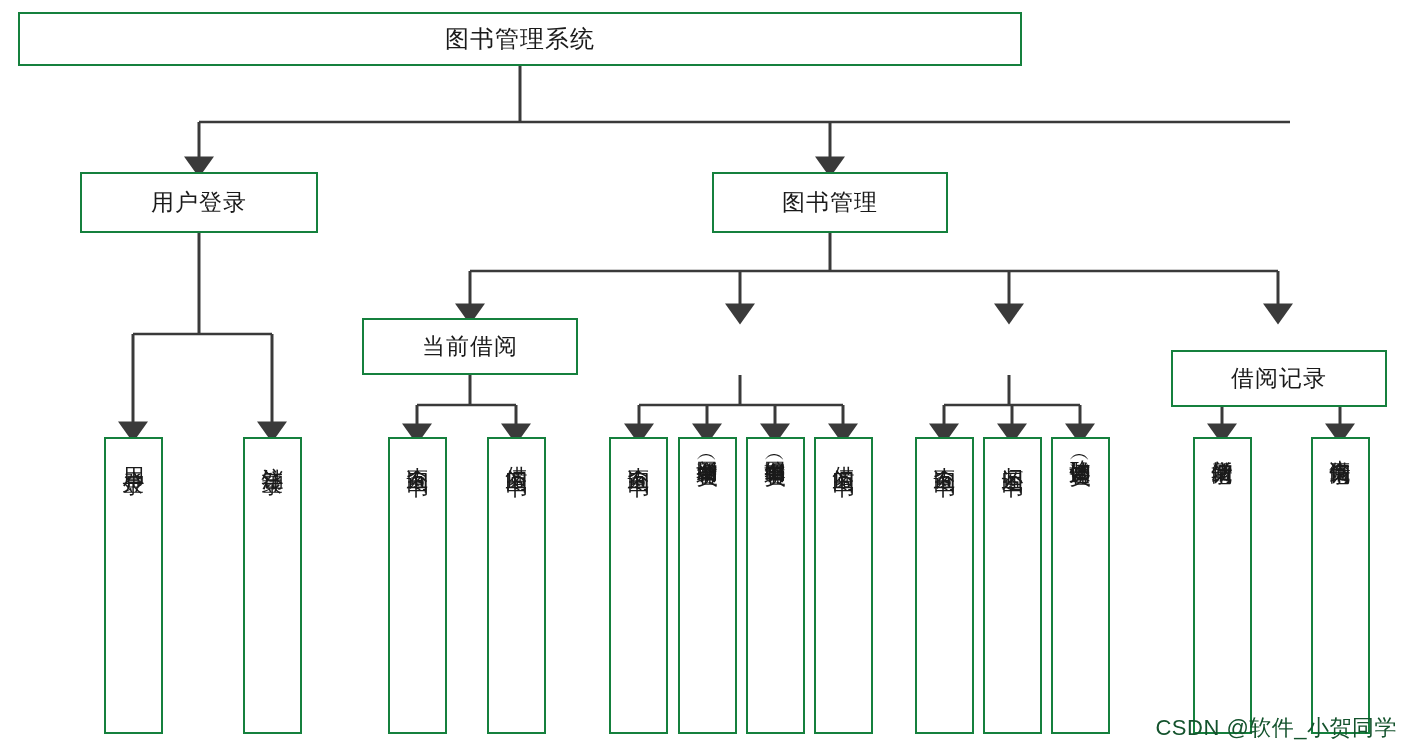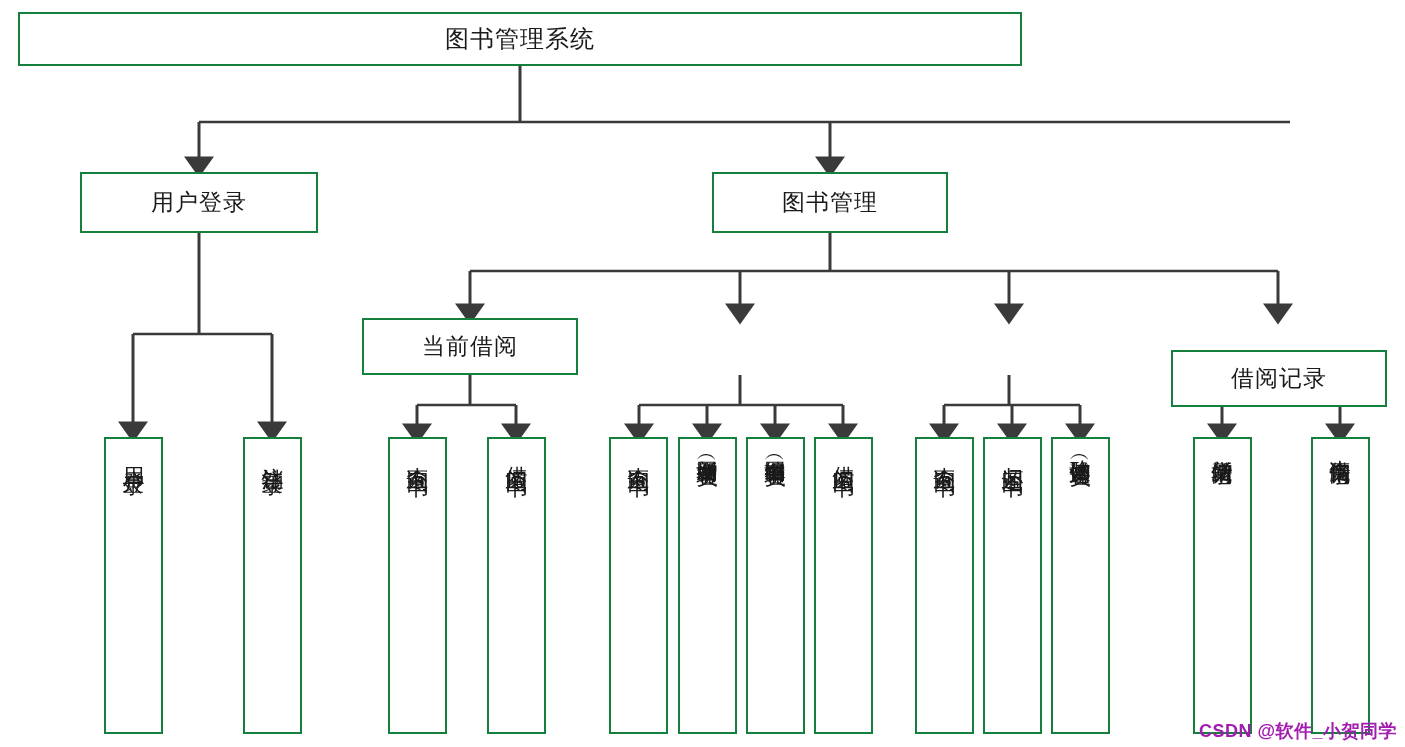--- a/index.html
+++ b/index.html
@@ -68,26 +68,25 @@
     padding-top: 4px;
   }
   .node.vert.tall-text .node-label {
     font-size: 21px;
     letter-spacing: 1px;
   }
   #watermark {
     position: absolute;
     right: 8px;
     bottom: 4px;
-    font-size: 18px;
-    color: #a21caf;
+    font-size: 22px;
+    color: #14532d;
     letter-spacing: 0.5px;
     white-space: nowrap;
     user-select: none;
-    font-weight: bold;
   }
 </style>
 </head>
 <body>
 
 <div id="diagram-canvas">
 
   <svg id="edge-layer" width="1405" height="747" viewBox="0 0 1405 747">
     <defs>
       <marker id="arrowhead" markerWidth="10" markerHeight="12" refX="2.2" refY="5" orient="auto" markerUnits="strokeWidth">

